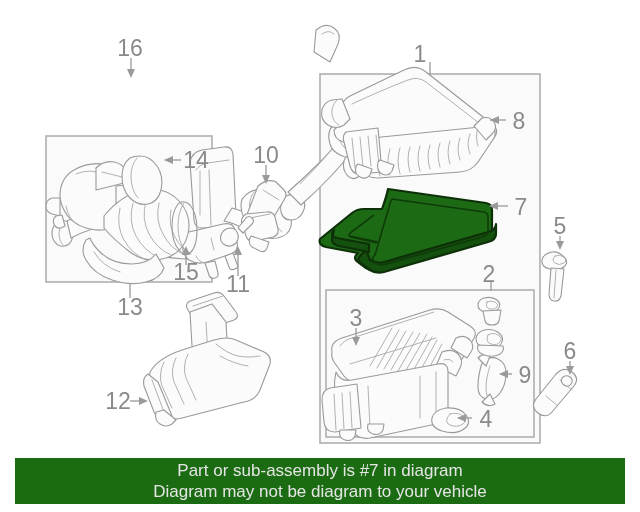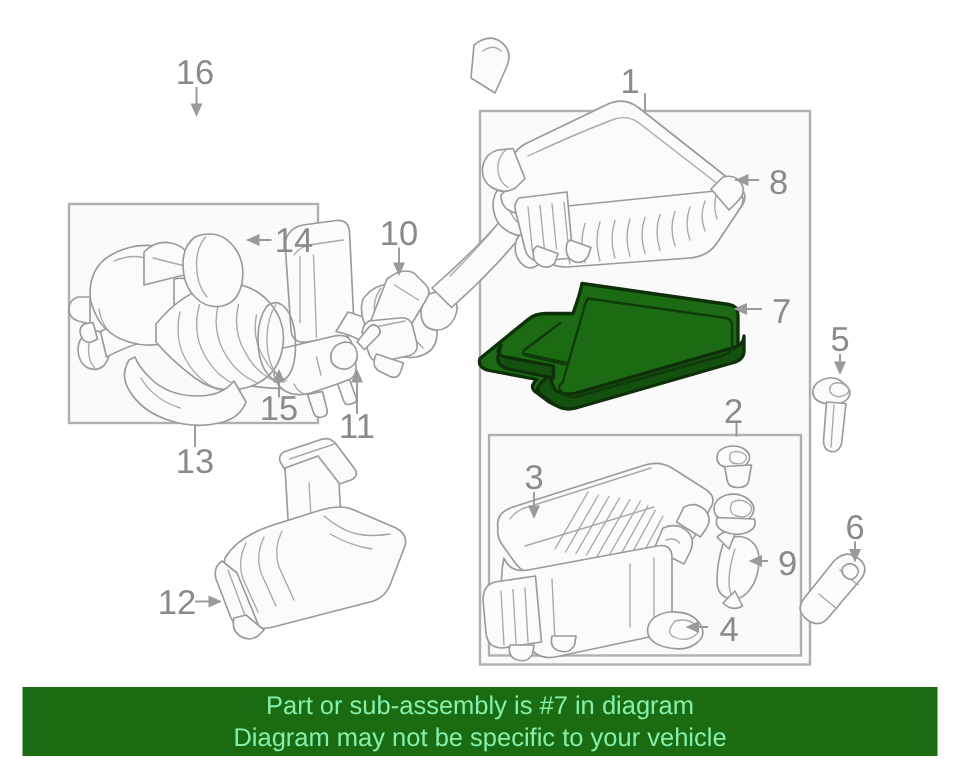--- a/index.html
+++ b/index.html
@@ -90,21 +90,21 @@
     width: 610px;
     height: 46px;
     background: #1a6b11;
     display: flex;
     flex-direction: column;
     align-items: center;
     justify-content: center;
     box-sizing: border-box;
   }
   #banner .banner-line {
-    color: #86efac;
+    color: #e5e5e5;
     font-family: "Liberation Sans", sans-serif;
     font-size: 17px;
     line-height: 21px;
     text-align: center;
     white-space: nowrap;
   }
 </style>
 </head>
 <body>
 
@@ -436,16 +436,16 @@
     <text class="callout-num" x="118" y="409" text-anchor="middle">12</text>
     <text class="callout-num" x="130" y="315" text-anchor="middle">13</text>
     <text class="callout-num" x="196" y="168" text-anchor="middle">14</text>
     <text class="callout-num" x="186" y="280" text-anchor="middle">15</text>
     <text class="callout-num" x="130" y="56" text-anchor="middle">16</text>
 
   </svg>
 
   <div id="banner">
     <div class="banner-line">Part or sub-assembly is #7 in diagram</div>
-    <div class="banner-line">Diagram may not be specific to your vehicle</div>
+    <div class="banner-line">Diagram may not be diagram to your vehicle</div>
   </div>
 
 </div>
 
 </body></html>

